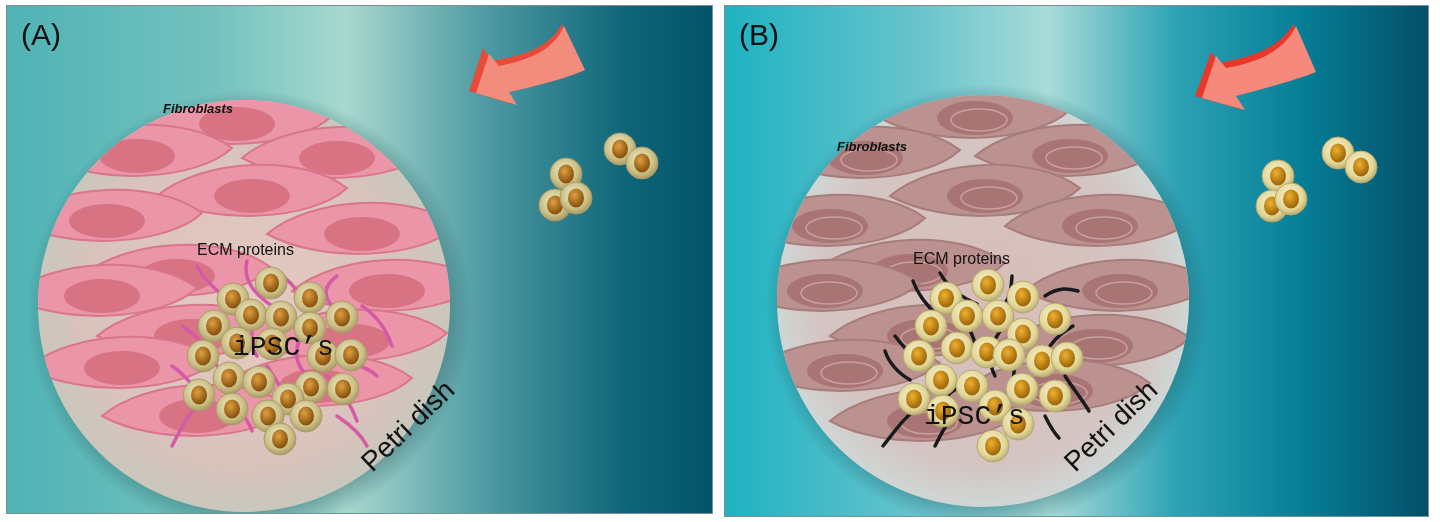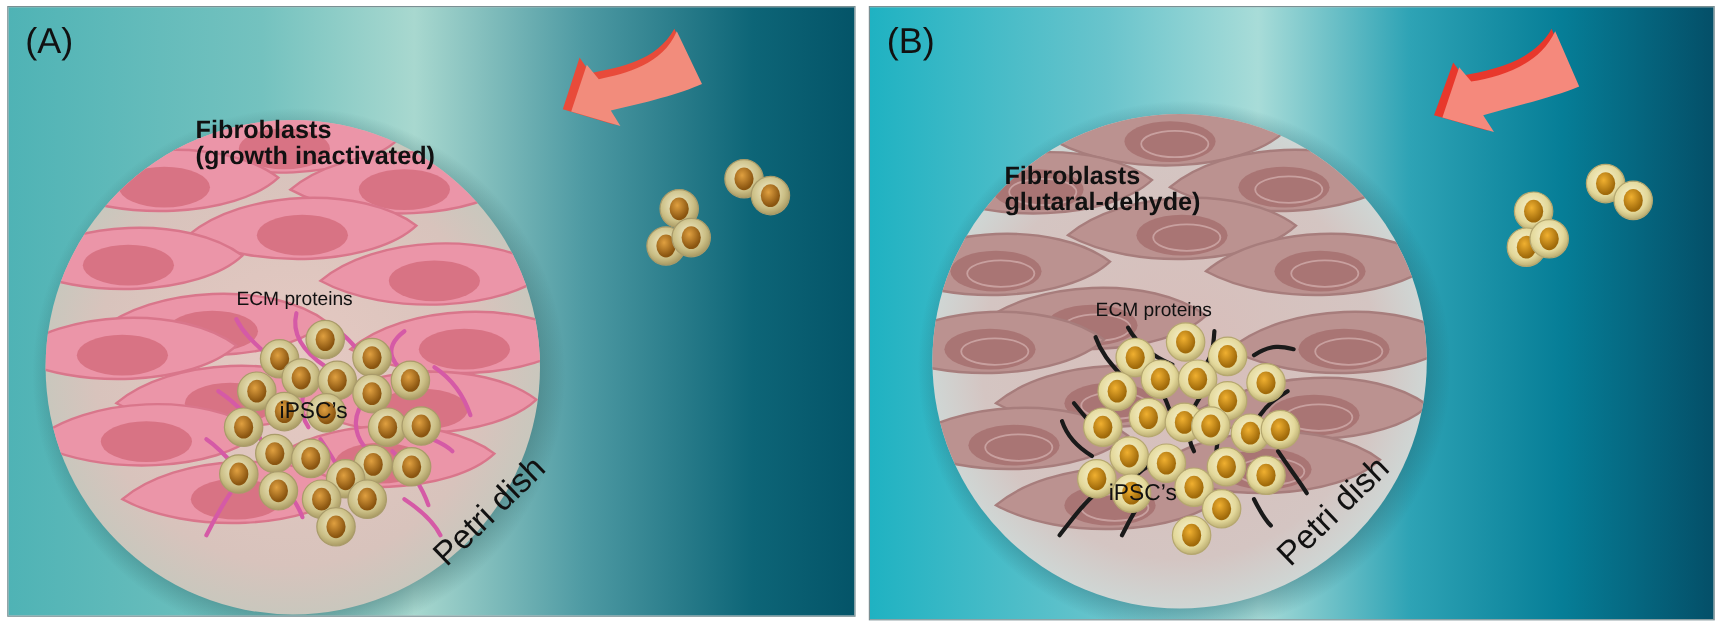--- a/index.html
+++ b/index.html
@@ -6,23 +6,23 @@
   body { width: 1440px; height: 522px; position: relative; overflow: hidden;
          font-family: "Liberation Sans", "DejaVu Sans", sans-serif; }
   .panel { position: absolute; overflow: hidden; border: 1px solid #7a8f93; box-sizing: border-box; }
   #panel-a { left: 6px; top: 5px; width: 707px; height: 509px;
     background: linear-gradient(90deg, #4fb3b5 0%, #74c2bf 30%, #a8d8cf 48%, #4e9aa3 68%, #0d6577 88%, #045468 100%); }
   #panel-b { left: 724px; top: 5px; width: 705px; height: 512px;
     background: linear-gradient(90deg, #1fb2c2 0%, #69c4cc 28%, #a8dcd8 46%, #2ea3b5 64%, #067e97 82%, #044f68 100%); }
   .panel svg { position: absolute; left: 0; top: 0; }
   .panel-label { position: absolute; left: 14px; top: 12px; font-size: 30px; color: #111; }
   .text { position: absolute; color: #111; }
-  .fib-label { font-weight: bold; font-size: 21px; line-height: 22px; }
+  .fib-label { font-weight: bold; font-size: 13px; line-height: 22px; font-style: italic; }
   .ecm-label { font-size: 16px; }
-  .ipsc-label { font-size: 19px; }
+  .ipsc-label { font-size: 28px; font-family: Liberation Mono, monospace; }
   .petri-label { font-size: 28px; transform-origin: left bottom; }
 </style>
 </head>
 <body>
 
 <div class="panel" id="panel-a">
   <svg width="707" height="509" viewBox="0 0 707 509">
     <defs>
       <radialGradient id="dishA" cx="0.5" cy="0.5" r="0.5">
         <stop offset="0%" stop-color="#e6c9c2"></stop>
@@ -129,21 +129,20 @@
       <use href="#ipscA" x="548" y="199"></use>
       <use href="#ipscA" x="569" y="192"></use>
       <use href="#ipscA" x="613" y="143"></use>
       <use href="#ipscA" x="635" y="157"></use>
     </g>
   </svg>
 
   <div class="panel-label text">(A)</div>
   <div class="text fib-label" style="left:156px; top:92px;">
     <div>Fibroblasts</div>
-    <div>(growth inactivated)</div>
   </div>
   <div class="text ecm-label" style="left:190px; top:235px;">ECM proteins</div>
   <div class="text ipsc-label" style="left:226px; top:326px;">iPSC’s</div>
   <div class="text petri-label" style="left:370px; top:440px; transform: rotate(-44deg);">Petri dish</div>
 </div>
 
 <div class="panel" id="panel-b">
   <svg width="705" height="512" viewBox="0 0 705 512">
     <defs>
       <radialGradient id="dishB" cx="0.5" cy="0.5" r="0.5">
@@ -253,18 +252,17 @@
       <use href="#ipscB" x="547" y="200"></use>
       <use href="#ipscB" x="566" y="193"></use>
       <use href="#ipscB" x="613" y="147"></use>
       <use href="#ipscB" x="636" y="161"></use>
     </g>
   </svg>
 
   <div class="panel-label text">(B)</div>
   <div class="text fib-label" style="left:112px; top:130px;">
     <div>Fibroblasts</div>
-    <div>glutaral-dehyde)</div>
   </div>
   <div class="text ecm-label" style="left:188px; top:244px;">ECM proteins</div>
   <div class="text ipsc-label" style="left:199px; top:395px;">iPSC’s</div>
   <div class="text petri-label" style="left:355px; top:440px; transform: rotate(-44deg);">Petri dish</div>
 </div>
 
 </body></html>

